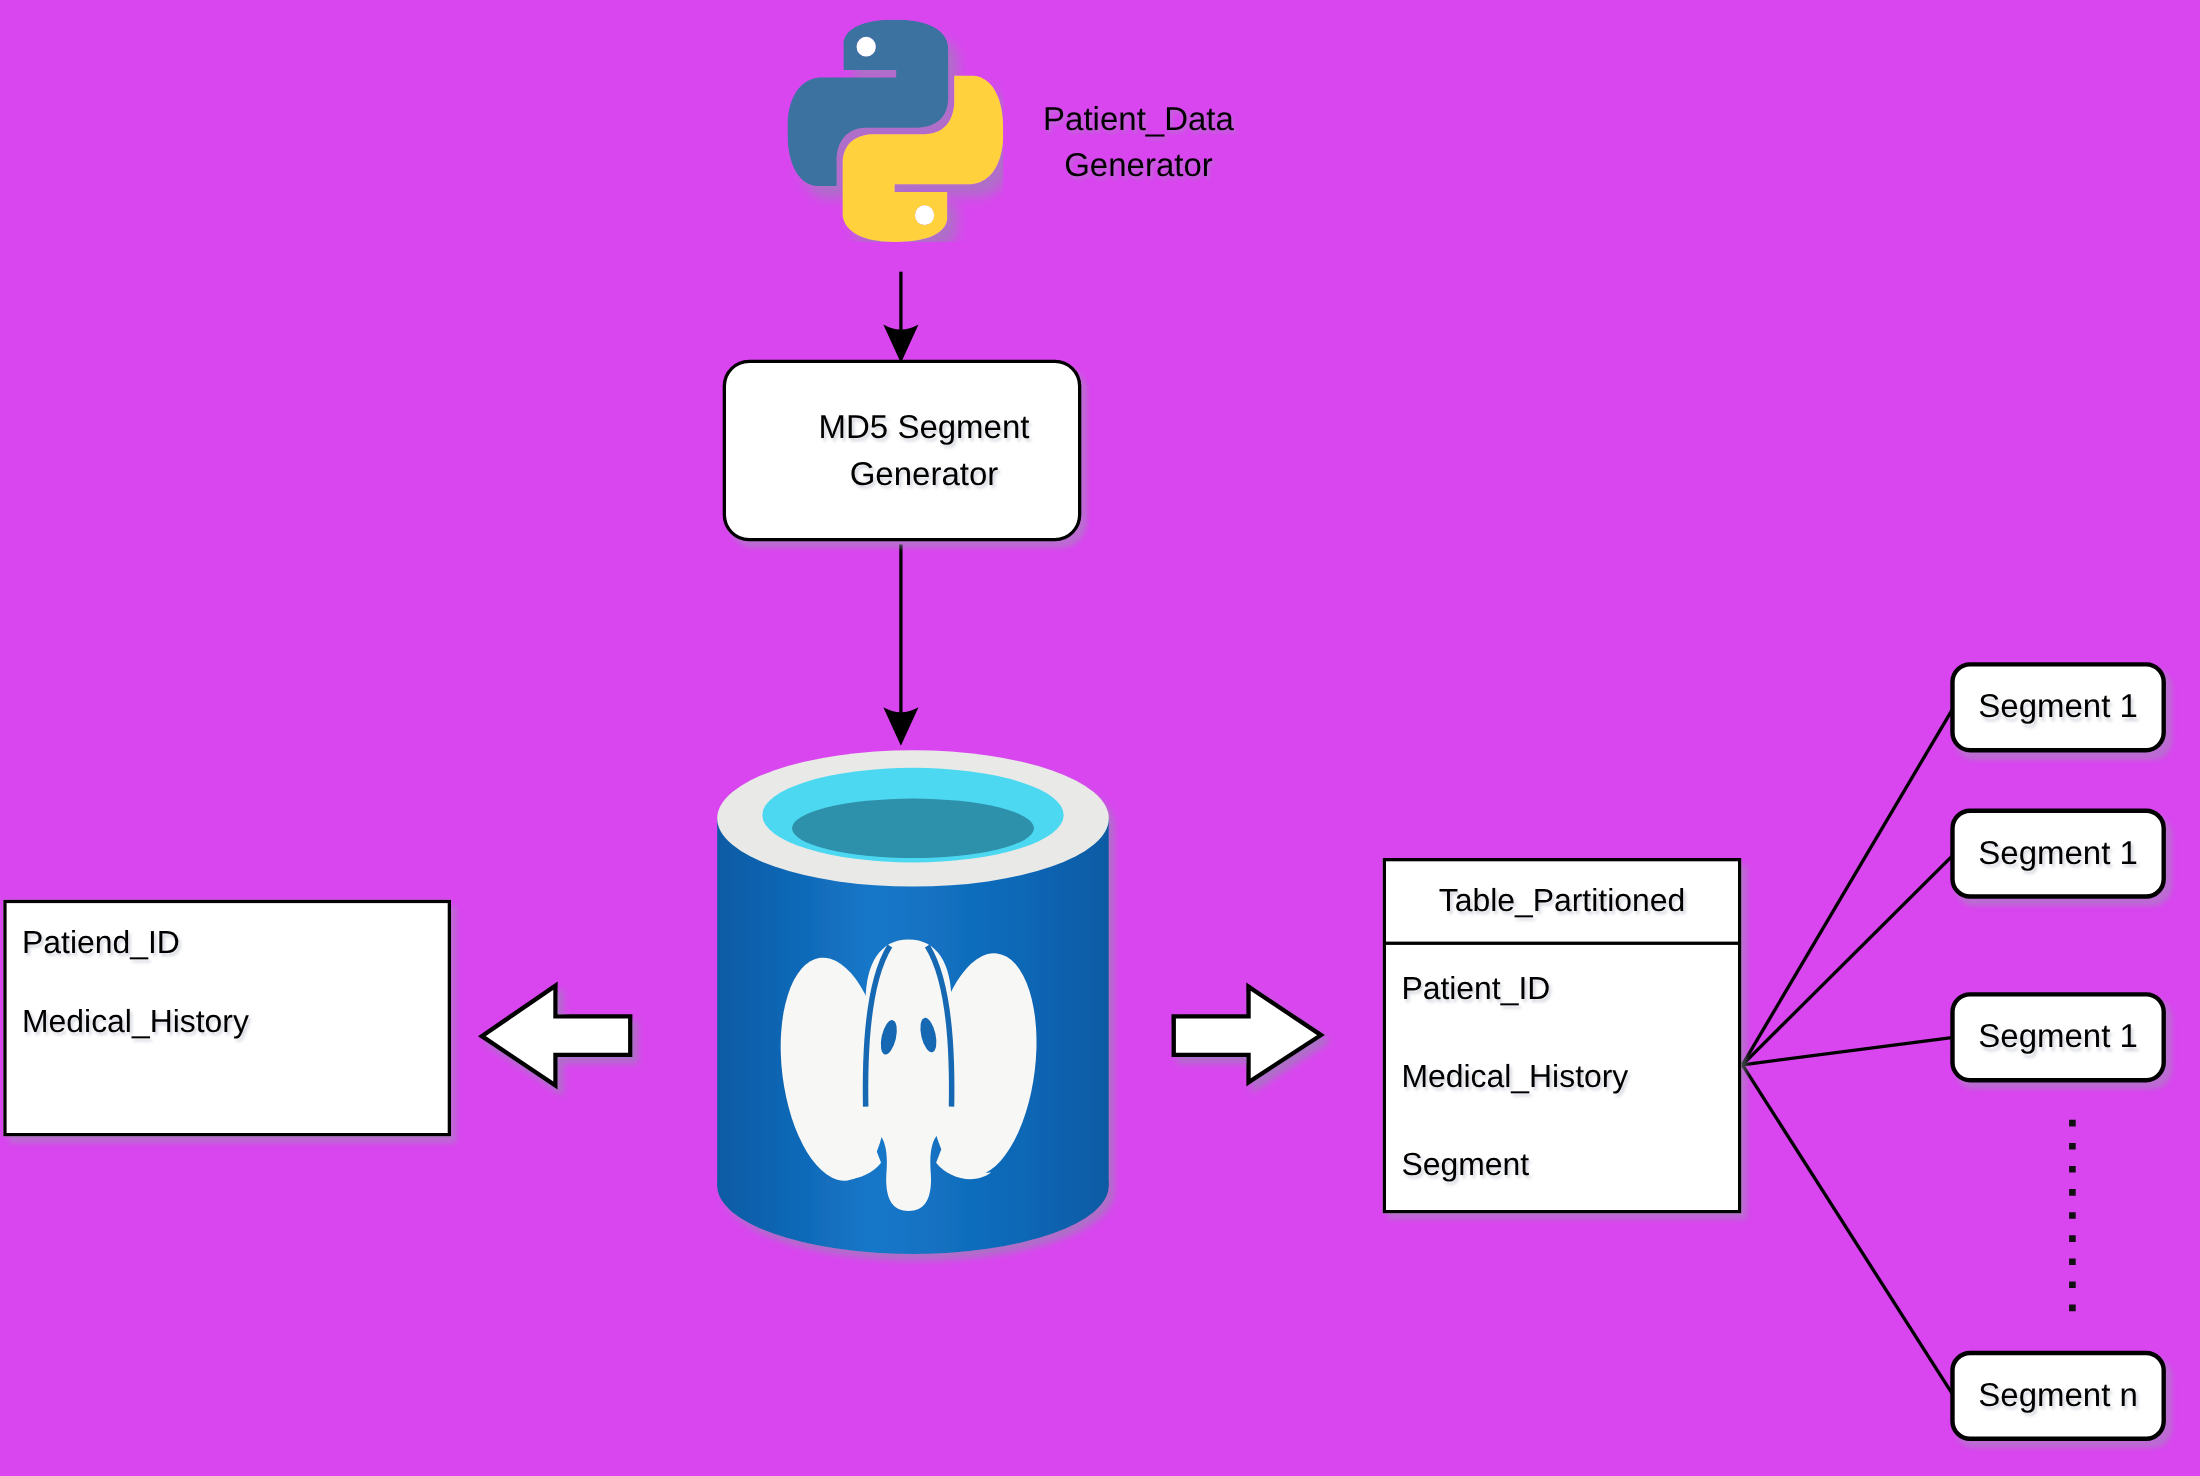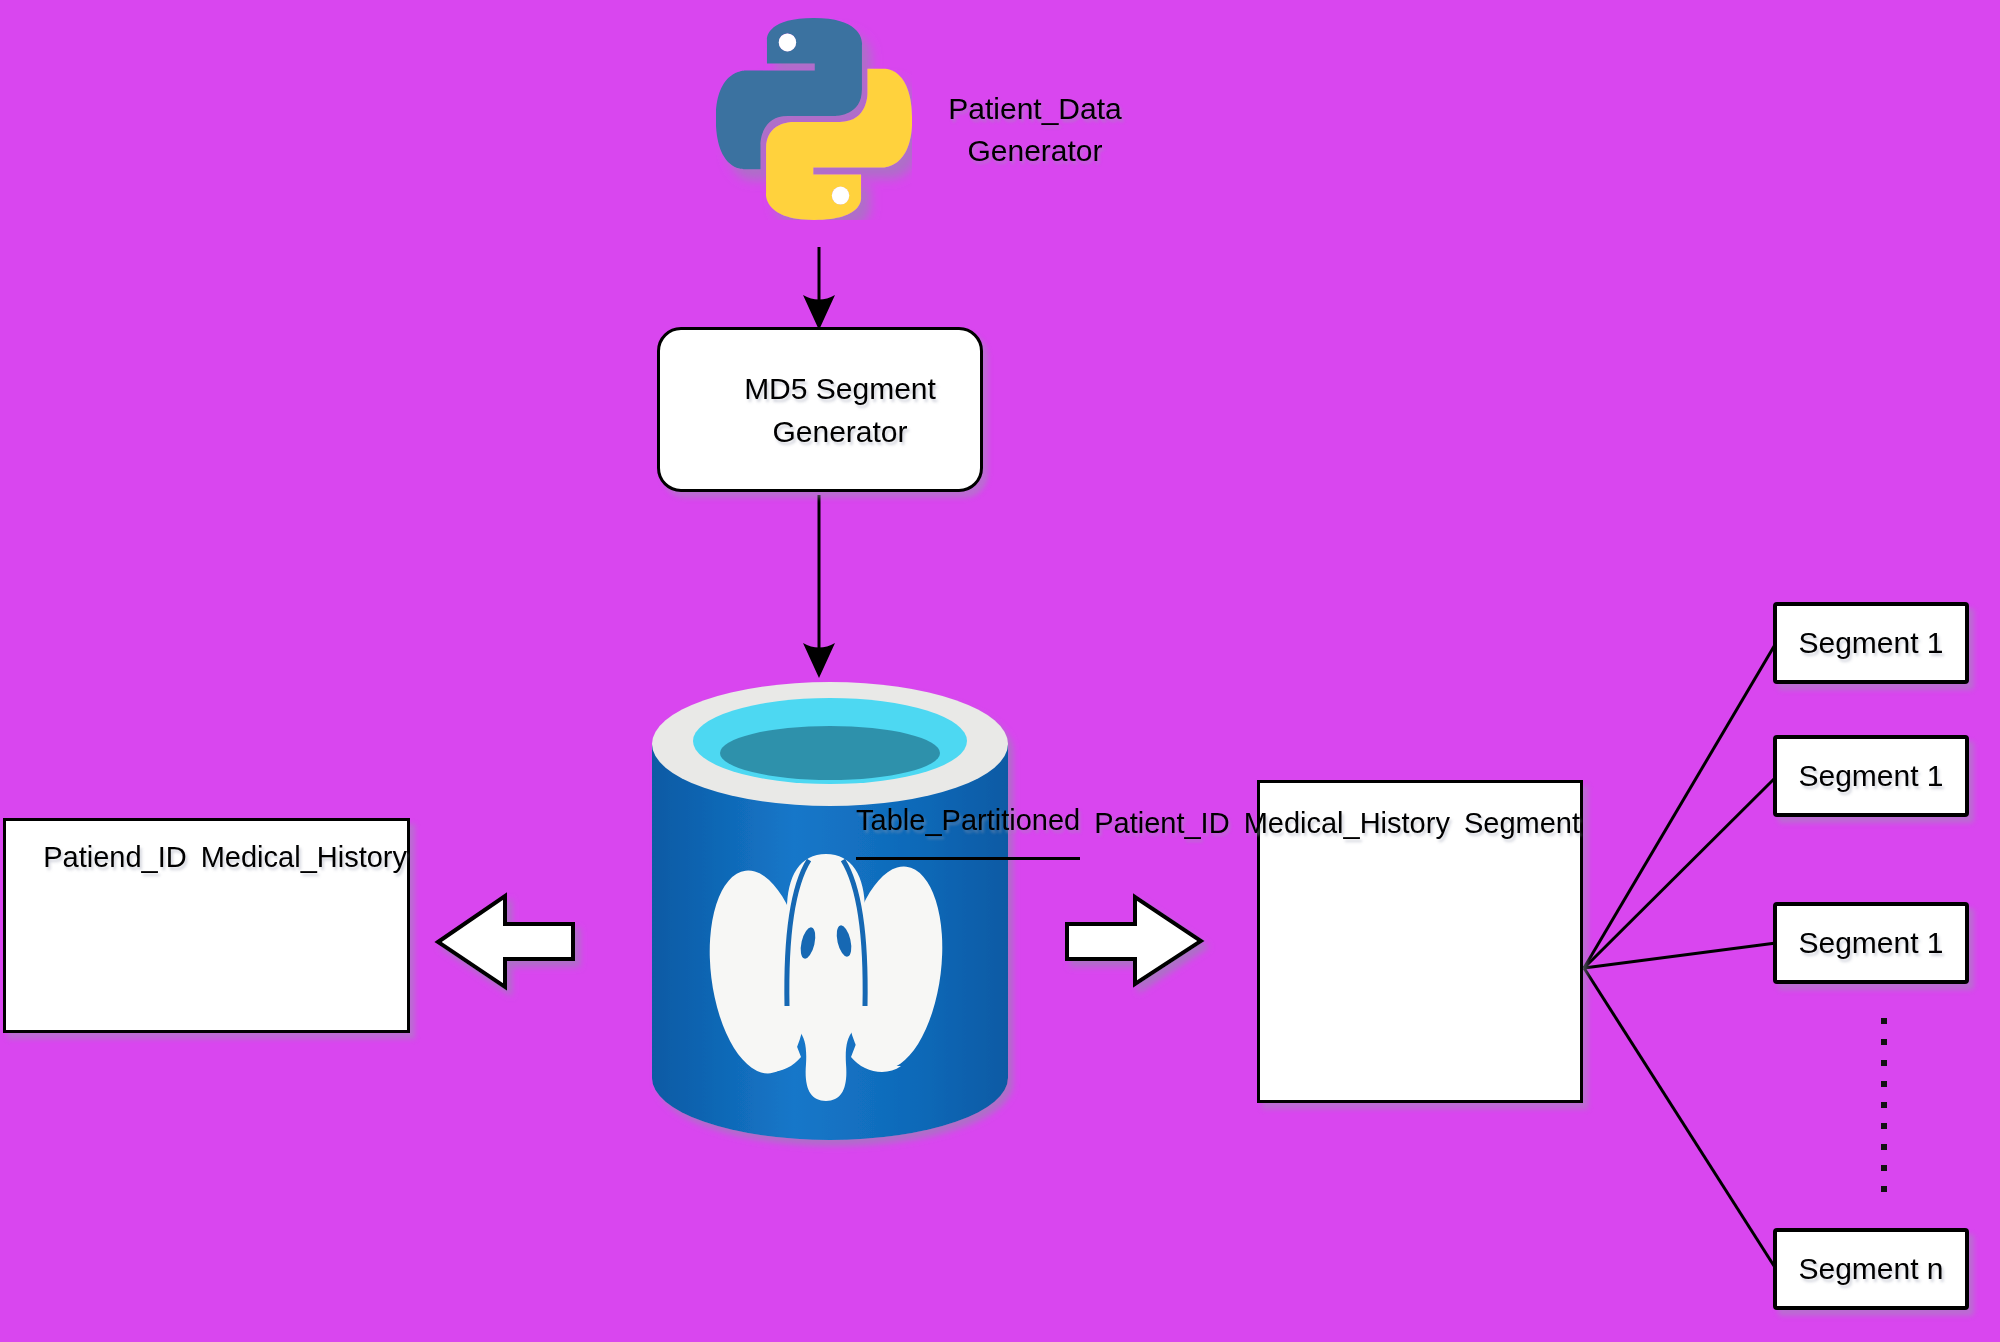--- a/index.html
+++ b/index.html
@@ -22,26 +22,26 @@
     box-shadow:5px 6px 5px rgba(150,155,175,0.45);
   }
   .md5-box{
     left:657px;top:327px;width:326px;height:165px;
     border-radius:24px;
     display:flex;flex-direction:column;justify-content:center;align-items:center;
     font-size:30px;line-height:43px;text-align:center;padding-left:40px;
   }
   .seg-box{
     left:1773px;width:196px;height:82px;
-    border-width:4px;border-radius:4px;
+    border-width:4px;border-radius:18px;
     display:flex;justify-content:center;align-items:center;
     font-size:30px;
   }
   
-  .etable{box-sizing:border-box;display:flex;justify-content:flex-end;}
+  .etable{box-sizing:border-box;display:flex;flex-direction:column;}
   .etable .ehead{
     box-sizing:border-box;
     border-bottom:3px solid #000;
     display:flex;align-items:center;justify-content:center;
     font-size:29px;
   }
   .etable .erow{
     display:flex;align-items:center;
     padding-left:14px;
     font-size:29px;

